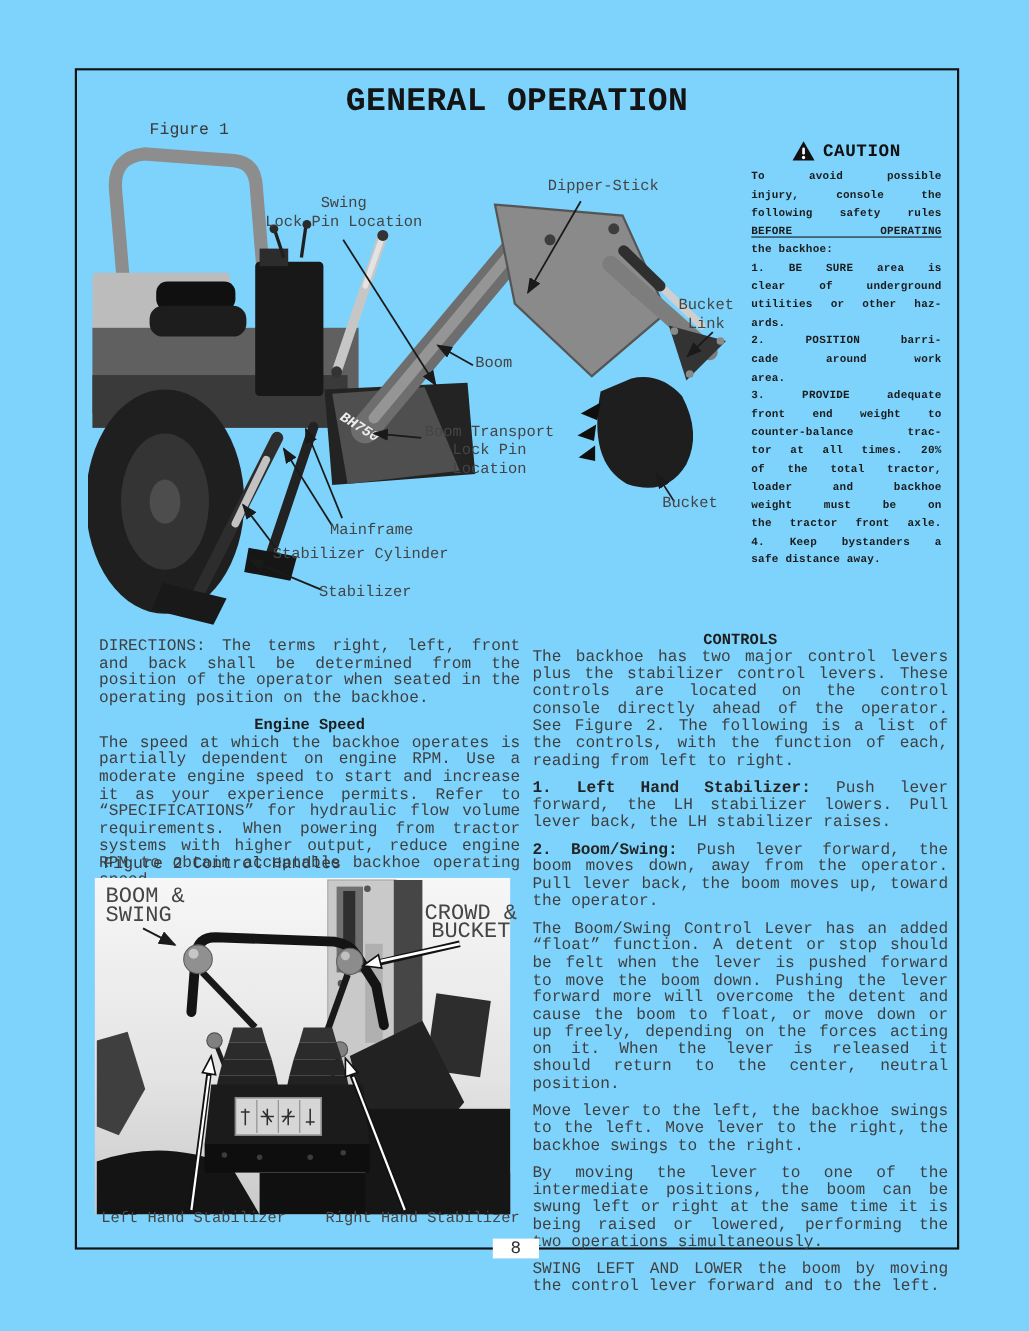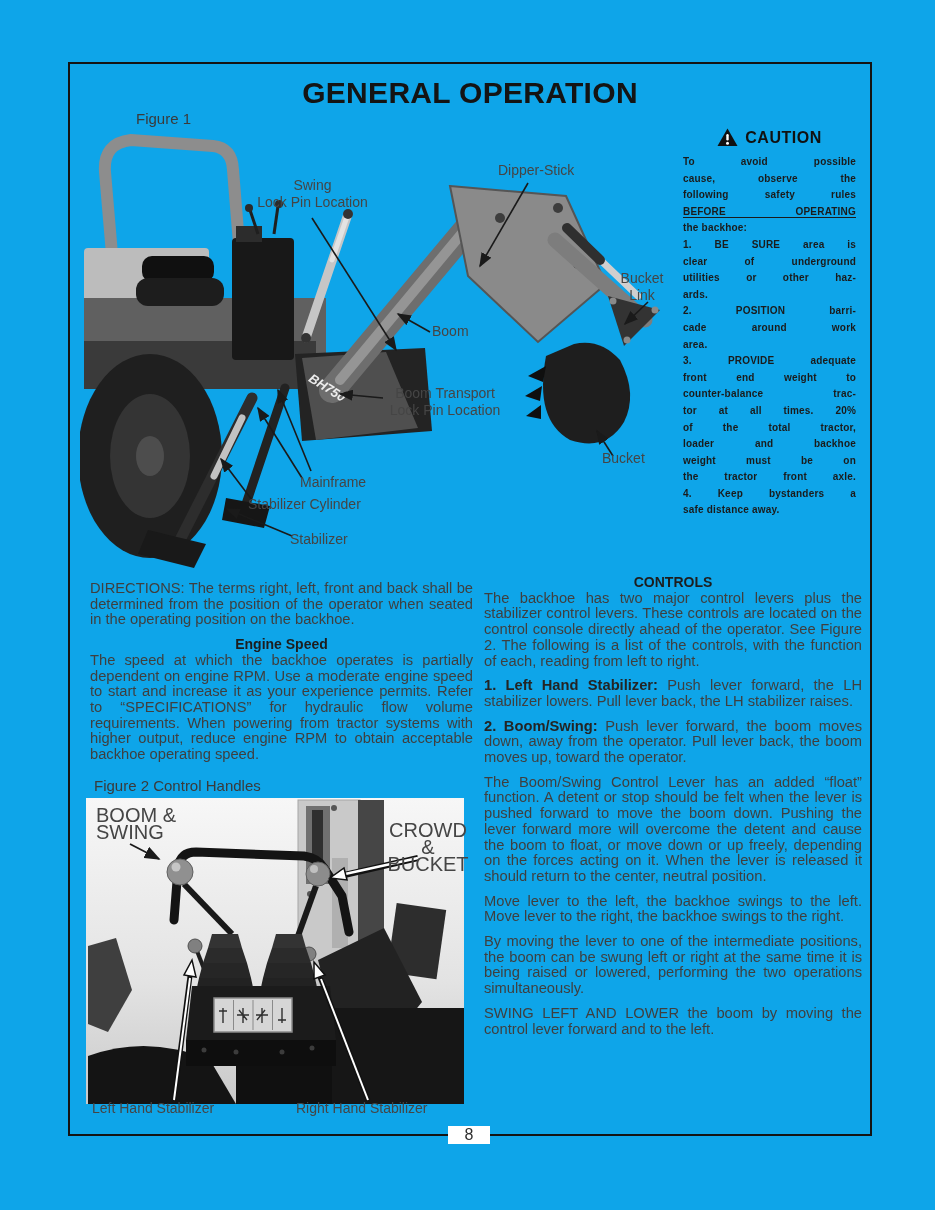--- a/index.html
+++ b/index.html
@@ -1,19 +1,19 @@
 <!DOCTYPE html>
 <html><head>
 <meta charset="utf-8">
 <style>
   * { margin:0; padding:0; box-sizing:border-box; }
   body { background:#ffffff; }
   .screen {
-    position:relative; width:935px; height:1210px; background:#0ea5e9;
-    font-family:Liberation Sans, sans-serif; color:#3f3f3f; overflow:hidden;
+    position:relative; width:935px; height:1210px; background:#7dd3fc;
+    font-family:Liberation Mono, monospace; color:#3f3f3f; overflow:hidden;
   }
   .frame { position:absolute; left:68px; top:62px; width:804px; height:1074px; border:2px solid #141414; }
   .page-title { position:absolute; left:68px; top:76px; width:804px; text-align:center;
     font-size:30px; font-weight:bold; letter-spacing:0.3px; color:#141414; }
   .fig-caption { position:absolute; font-size:15px; color:#3a3a3a; }
   .pagenum { position:absolute; left:448px; top:1126px; width:42px; text-align:center;
     background:#ffffff; font-size:16px; color:#2f2f2f; z-index:6; }
 
   svg.figsvg { position:absolute; }
 
@@ -136,21 +136,21 @@
   <div class="caution">
     <div class="caution-head">
       <svg width="21" height="19" viewBox="0 0 21 19">
         <polygon points="10.5,0.5 20.5,18 0.5,18" fill="#111111"></polygon>
         <rect x="9.3" y="6" width="2.4" height="6.5" rx="1.2" fill="#ffffff"></rect>
         <circle cx="10.5" cy="15.2" r="1.5" fill="#ffffff"></circle>
       </svg>
       <span>CAUTION</span>
     </div>
     <div class="cl">To avoid possible</div>
-    <div class="cl">cause, observe the</div>
+    <div class="cl">injury, console the</div>
     <div class="cl">following safety rules</div>
     <div class="cl u">BEFORE OPERATING</div>
     <div class="cl end">the backhoe:</div>
     <div class="cl">1. BE SURE area is</div>
     <div class="cl">clear of underground</div>
     <div class="cl">utilities or other haz-</div>
     <div class="cl end">ards.</div>
     <div class="cl">2. POSITION barri-</div>
     <div class="cl">cade around work</div>
     <div class="cl end">area.</div>

